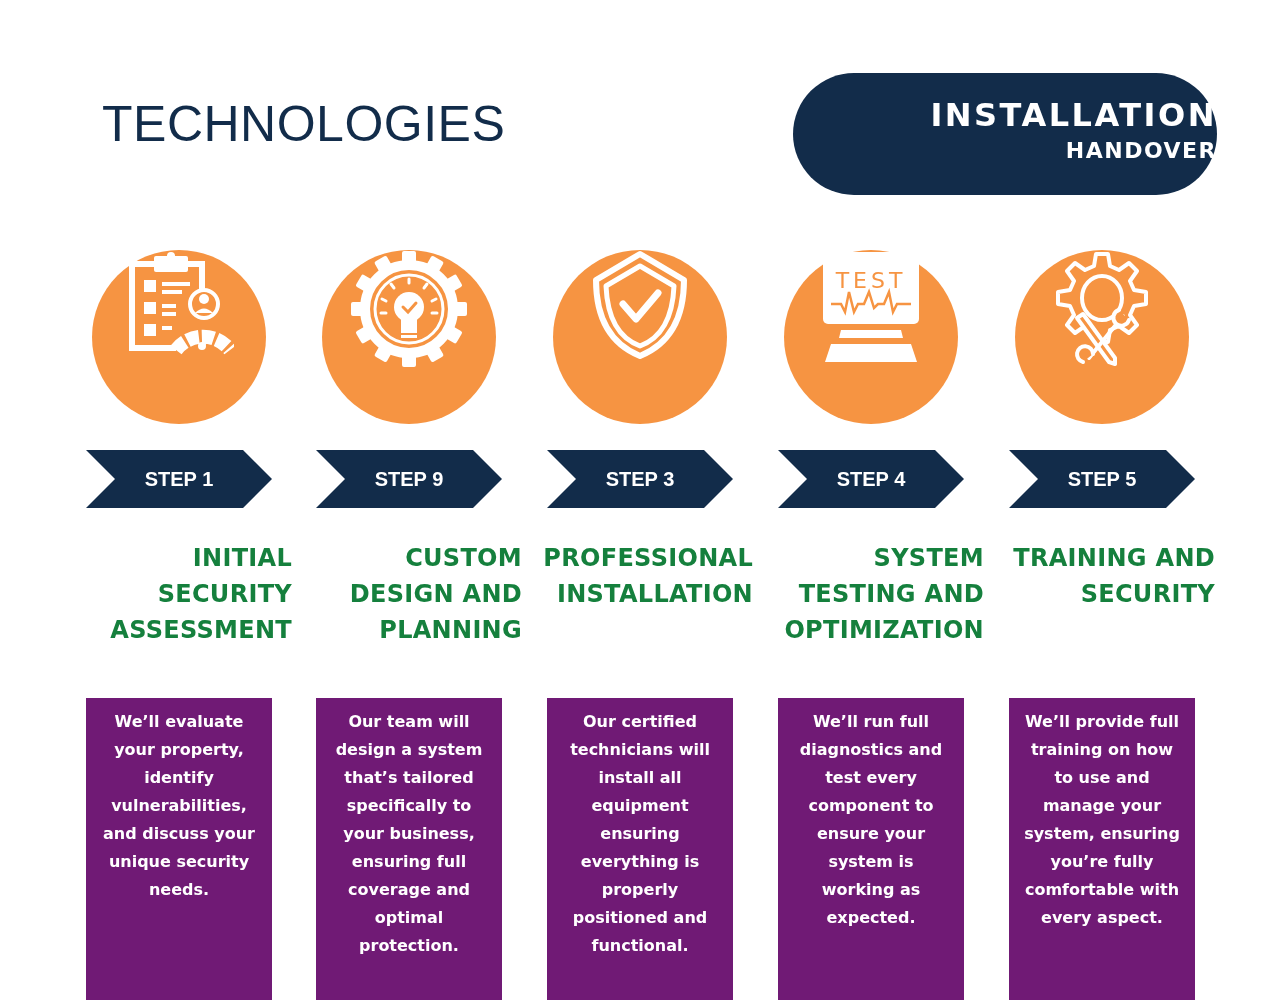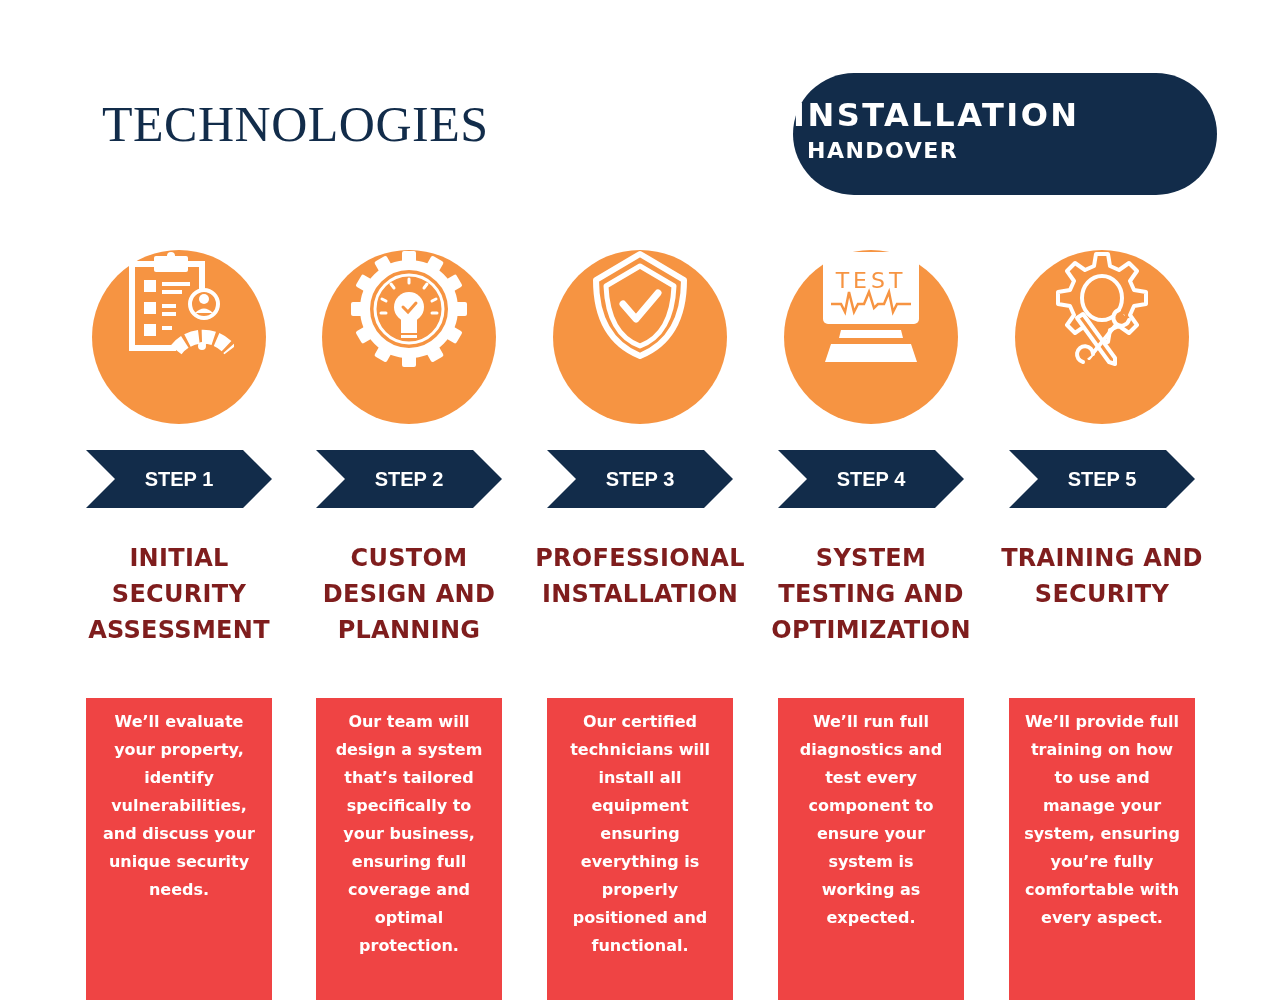--- a/index.html
+++ b/index.html
@@ -3,33 +3,33 @@
   <meta charset="utf-8">
   <style>
     * { box-sizing: border-box; margin: 0; padding: 0; }
     html, body { width: 1280px; height: 1000px; background: #ffffff; overflow: hidden; }
     body { position: relative; font-family: "Liberation Sans", sans-serif; }
 
     .logo { position: absolute; left: 92px; top: 72px; height: 104px; display: flex; align-items: center; }
     .logo-mark { position: relative; width: 104px; height: 104px; }
     .logo-mark svg { position: absolute; left: 0; top: 0; }
     .logo-es { position: absolute; left: 10px; top: 28px; font-family: "DejaVu Sans", sans-serif; font-weight: bold; font-size: 42px; color: #f69442; letter-spacing: -2px; }
-    .logo-text { margin-left: 10px; font-family: Liberation Serif, serif; font-size: 50px; color: #122c4a; letter-spacing: 0.5px; font-weight: normal; }
+    .logo-text { margin-left: 10px; font-family: Liberation Sans, sans-serif; font-size: 50px; color: #122c4a; letter-spacing: 0.5px; font-weight: normal; }
 
-    .title-pill { position: absolute; left: 793px; top: 73px; width: 424px; height: 122px; background: #122c4a; border-radius: 61px; text-align: left; color: #fff; }
+    .title-pill { position: absolute; left: 793px; top: 73px; width: 424px; height: 122px; background: #122c4a; border-radius: 61px; text-align: right; color: #fff; }
     .title-main { display: block; margin-top: 23px; font-family: "DejaVu Sans", sans-serif; font-weight: bold; font-size: 32px; letter-spacing: 2.5px; }
     .title-sub { display: block; margin-top: 4px; font-family: "DejaVu Sans", sans-serif; font-weight: bold; font-size: 22px; letter-spacing: 1.5px; padding-left: 14px; }
 
     .col { position: absolute; top: 250px; width: 186px; }
     .circle { position: absolute; left: 6px; top: 0; width: 174px; height: 174px; background: #f69442; border-radius: 50%; display: flex; align-items: flex-start; justify-content: center; }
     .step { position: absolute; left: 0; top: 200px; width: 186px; height: 58px; }
     .step svg { position: absolute; left: 0; top: 0; }
     .step-label { position: absolute; left: 0; top: 0; width: 186px; height: 48px; line-height: 58px; text-align: center; color: #fff; font-family: "Liberation Sans", sans-serif; font-weight: bold; font-size: 20px; padding-left: 0px; }
-    .heading { position: absolute; left: -20px; top: 290px; width: 226px; text-align: center; font-family: "DejaVu Sans", sans-serif; font-weight: bold; font-size: 24px; line-height: 36px; color: #7f1d1d; letter-spacing: 0.3px; }
-    .desc { position: absolute; left: 0; top: 448px; width: 186px; height: 302px; background: #ef4444; color: #fff; text-align: center; font-family: "DejaVu Sans", sans-serif; font-weight: bold; font-size: 16px; line-height: 28px; padding: 10px 12px 0 12px; }
+    .heading { position: absolute; left: -20px; top: 290px; width: 226px; text-align: right; font-family: "DejaVu Sans", sans-serif; font-weight: bold; font-size: 24px; line-height: 36px; color: #15803d; letter-spacing: 0.3px; }
+    .desc { position: absolute; left: 0; top: 448px; width: 186px; height: 302px; background: #701a75; color: #fff; text-align: center; font-family: "DejaVu Sans", sans-serif; font-weight: bold; font-size: 16px; line-height: 28px; padding: 10px 12px 0 12px; }
   </style>
 </head>
 <body>
 
 <div class="logo">
   <span class="logo-text">TECHNOLOGIES</span>
 </div>
 
 <div class="title-pill">
   <span class="title-main">INSTALLATION</span>
@@ -105,21 +105,21 @@
           <line x1="-23" y1="4" x2="-28" y2="4"></line>
           <line x1="23" y1="4" x2="28" y2="4"></line>
         </g>
       </g>
     </svg>
   </div>
   <div class="step">
     <svg width="186" height="58" viewBox="0 0 186 58">
       <polygon points="0,0 157,0 186,29 157,58 0,58 29,29" fill="#122c4a"></polygon>
     </svg>
-    <span class="step-label">STEP 2</span>
+    <span class="step-label">STEP 9</span>
   </div>
   <div class="heading">CUSTOM DESIGN AND PLANNING</div>
   <div class="desc">Our team will design a system that’s tailored specifically to your business, ensuring full coverage and optimal protection.</div>
 </div>
 
 <div class="col" style="left:547px;">
   <div class="circle">
     <svg width="100" height="110" viewBox="0 0 100 110">
       <path d="M 50 4 L 94 30 Q 94 88 50 106 Q 6 88 6 30 Z" fill="none" stroke="#fff" stroke-width="6" stroke-linejoin="round"></path>
       <path d="M 50 16 L 84 36 Q 82 84 50 96 Q 18 84 16 36 Z" fill="none" stroke="#fff" stroke-width="5" stroke-linejoin="round"></path>

